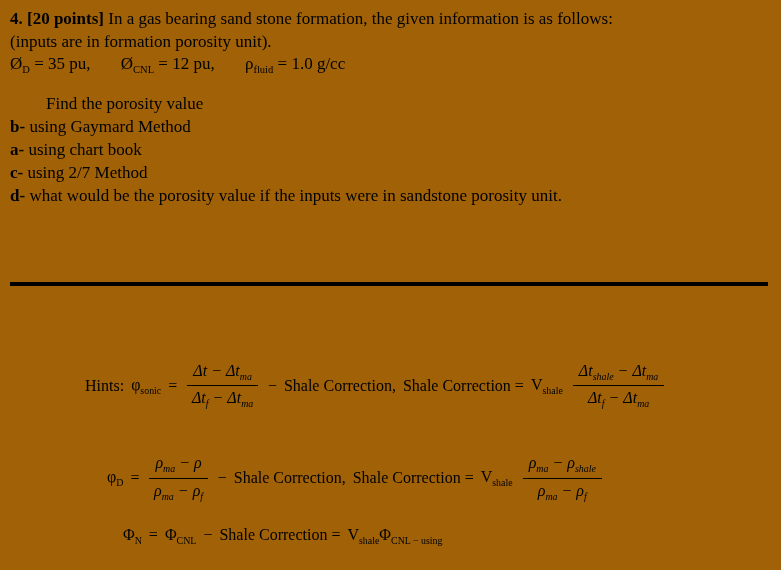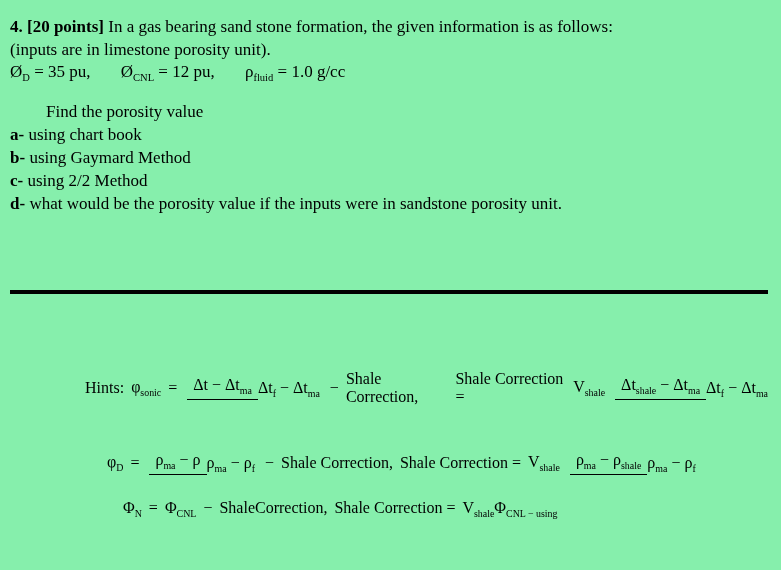--- a/index.html
+++ b/index.html
@@ -1,78 +1,78 @@
 <!DOCTYPE html>
 <html><head>
 <meta charset="utf-8">
 <style>
   html, body { margin:0; padding:0; background:#ffffff; }
   .page {
     width:781px; height:570px; box-sizing:border-box;
-    background:#86efac; color:#000;
+    background:#a16207; color:#000;
     font-family:"Liberation Serif", serif;
-    padding:16px 10px; position:relative; overflow:hidden;
+    padding:8px 10px; position:relative; overflow:hidden;
   }
   .qline { font-size:17px; line-height:1.35; }
   .bold { font-weight:bold; }
   .givens { font-size:17px; }
   .given { margin-right:26px; white-space:nowrap; }
   .sub { font-size:0.62em; vertical-align:sub; }
   .find { margin-top:18px; font-size:17px; line-height:1.35;margin-left:36px; }
   .item { font-size:17px; line-height:1.35; }
   .item .lbl { font-weight:bold; }
   .rule { height:4px; background:#000; margin-top:74px; width:758px; }
   .hints { font-size:16px; }
   .frow { display:flex; align-items:center; gap:7px; }
   .row1 { margin-top:76px; margin-left:75px; }
   .row2 { margin-top:45px; margin-left:97px; }
   .row3 { margin-top:24px; margin-left:113px; align-items:baseline; }
-  .frac { display:inline-flex; flex-direction:row; align-items:center; margin:0 3px; }
+  .frac { display:inline-flex; flex-direction:column; align-items:center; margin:0 3px; font-style:italic; }
   .frac .num { border-bottom:1px solid #000; padding:0 6px 3px 6px; white-space:nowrap; }
   .frac .den { padding-top:3px; white-space:nowrap; }
   .it { }
   .nw { white-space:pre; }
 </style>
 </head>
 <body>
 
 <div class="page">
 
   <div class="qline">
     <span class="bold">4. [20 points]</span><span> In a gas bearing sand stone formation, the given information is as follows:</span>
   </div>
-  <div class="qline">(inputs are in limestone porosity unit).</div>
+  <div class="qline">(inputs are in formation porosity unit).</div>
 
   <div class="givens">
     <span class="given">
       <span>Ø</span><span class="sub">D</span>
       <span>= 35 pu,</span>
     </span>
     <span class="given">
       <span>Ø</span><span class="sub">CNL</span>
       <span>= 12 pu,</span>
     </span>
     <span class="given">
       <span>ρ</span><span class="sub">fluid</span>
       <span>= 1.0 g/cc</span>
     </span>
   </div>
 
   <div class="find">Find the porosity value</div>
   <div class="item">
+    <span class="lbl">b-</span>
+    <span>using Gaymard Method</span>
+  </div>
+  <div class="item">
     <span class="lbl">a-</span>
     <span>using chart book</span>
   </div>
   <div class="item">
-    <span class="lbl">b-</span>
-    <span>using Gaymard Method</span>
-  </div>
-  <div class="item">
     <span class="lbl">c-</span>
-    <span>using 2/2 Method</span>
+    <span>using 2/7 Method</span>
   </div>
   <div class="item">
     <span class="lbl">d-</span>
     <span>what would be the porosity value if the inputs were in sandstone porosity unit.</span>
   </div>
 
   <div class="rule"></div>
 
   <div class="hints">
 
@@ -109,19 +109,18 @@
         <span class="num"><span>ρ</span><span class="sub">ma</span><span class="nw"> − ρ</span><span class="sub">shale</span></span>
         <span class="den"><span>ρ</span><span class="sub">ma</span><span class="nw"> − ρ</span><span class="sub">f</span></span>
       </span>
     </div>
 
     <div class="frow row3">
       <span class="nw"><span>Φ</span><span class="sub">N</span></span>
       <span>=</span>
       <span class="nw"><span>Φ</span><span class="sub">CNL</span></span>
       <span>−</span>
-      <span>ShaleCorrection,</span>
       <span class="it">Shale Correction =</span>
       <span class="it nw"><span>V</span><span class="sub">shale</span><span>Φ</span><span class="sub">CNL − using</span></span>
     </div>
 
   </div>
 </div>
 
 </body></html>

